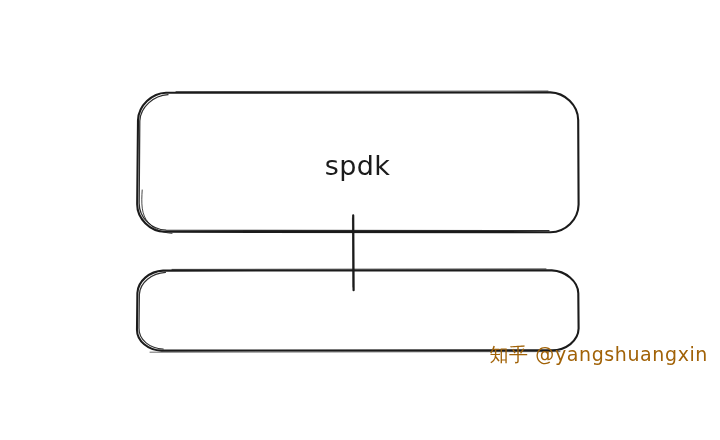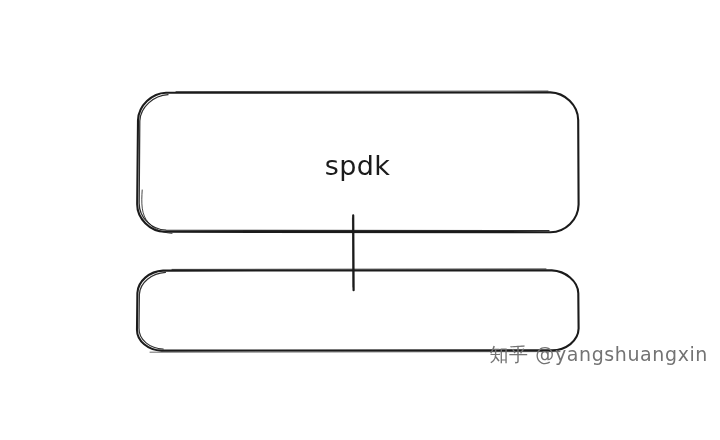--- a/index.html
+++ b/index.html
@@ -47,21 +47,21 @@
     top: 296px;
     width: 441px;
     font-size: 27px;
     letter-spacing: 0.4px;
   }
   #watermark {
     position: absolute;
     right: 12px;
     bottom: 12px;
     font-size: 19px;
-    color: #737373;
+    color: #a16207;
     font-family: "DejaVu Sans", "Liberation Sans", sans-serif;
     letter-spacing: 0.6px;
     white-space: nowrap;
     user-select: none;
     margin-left: 24px;
   }
 </style>
 </head>
 <body>
 

